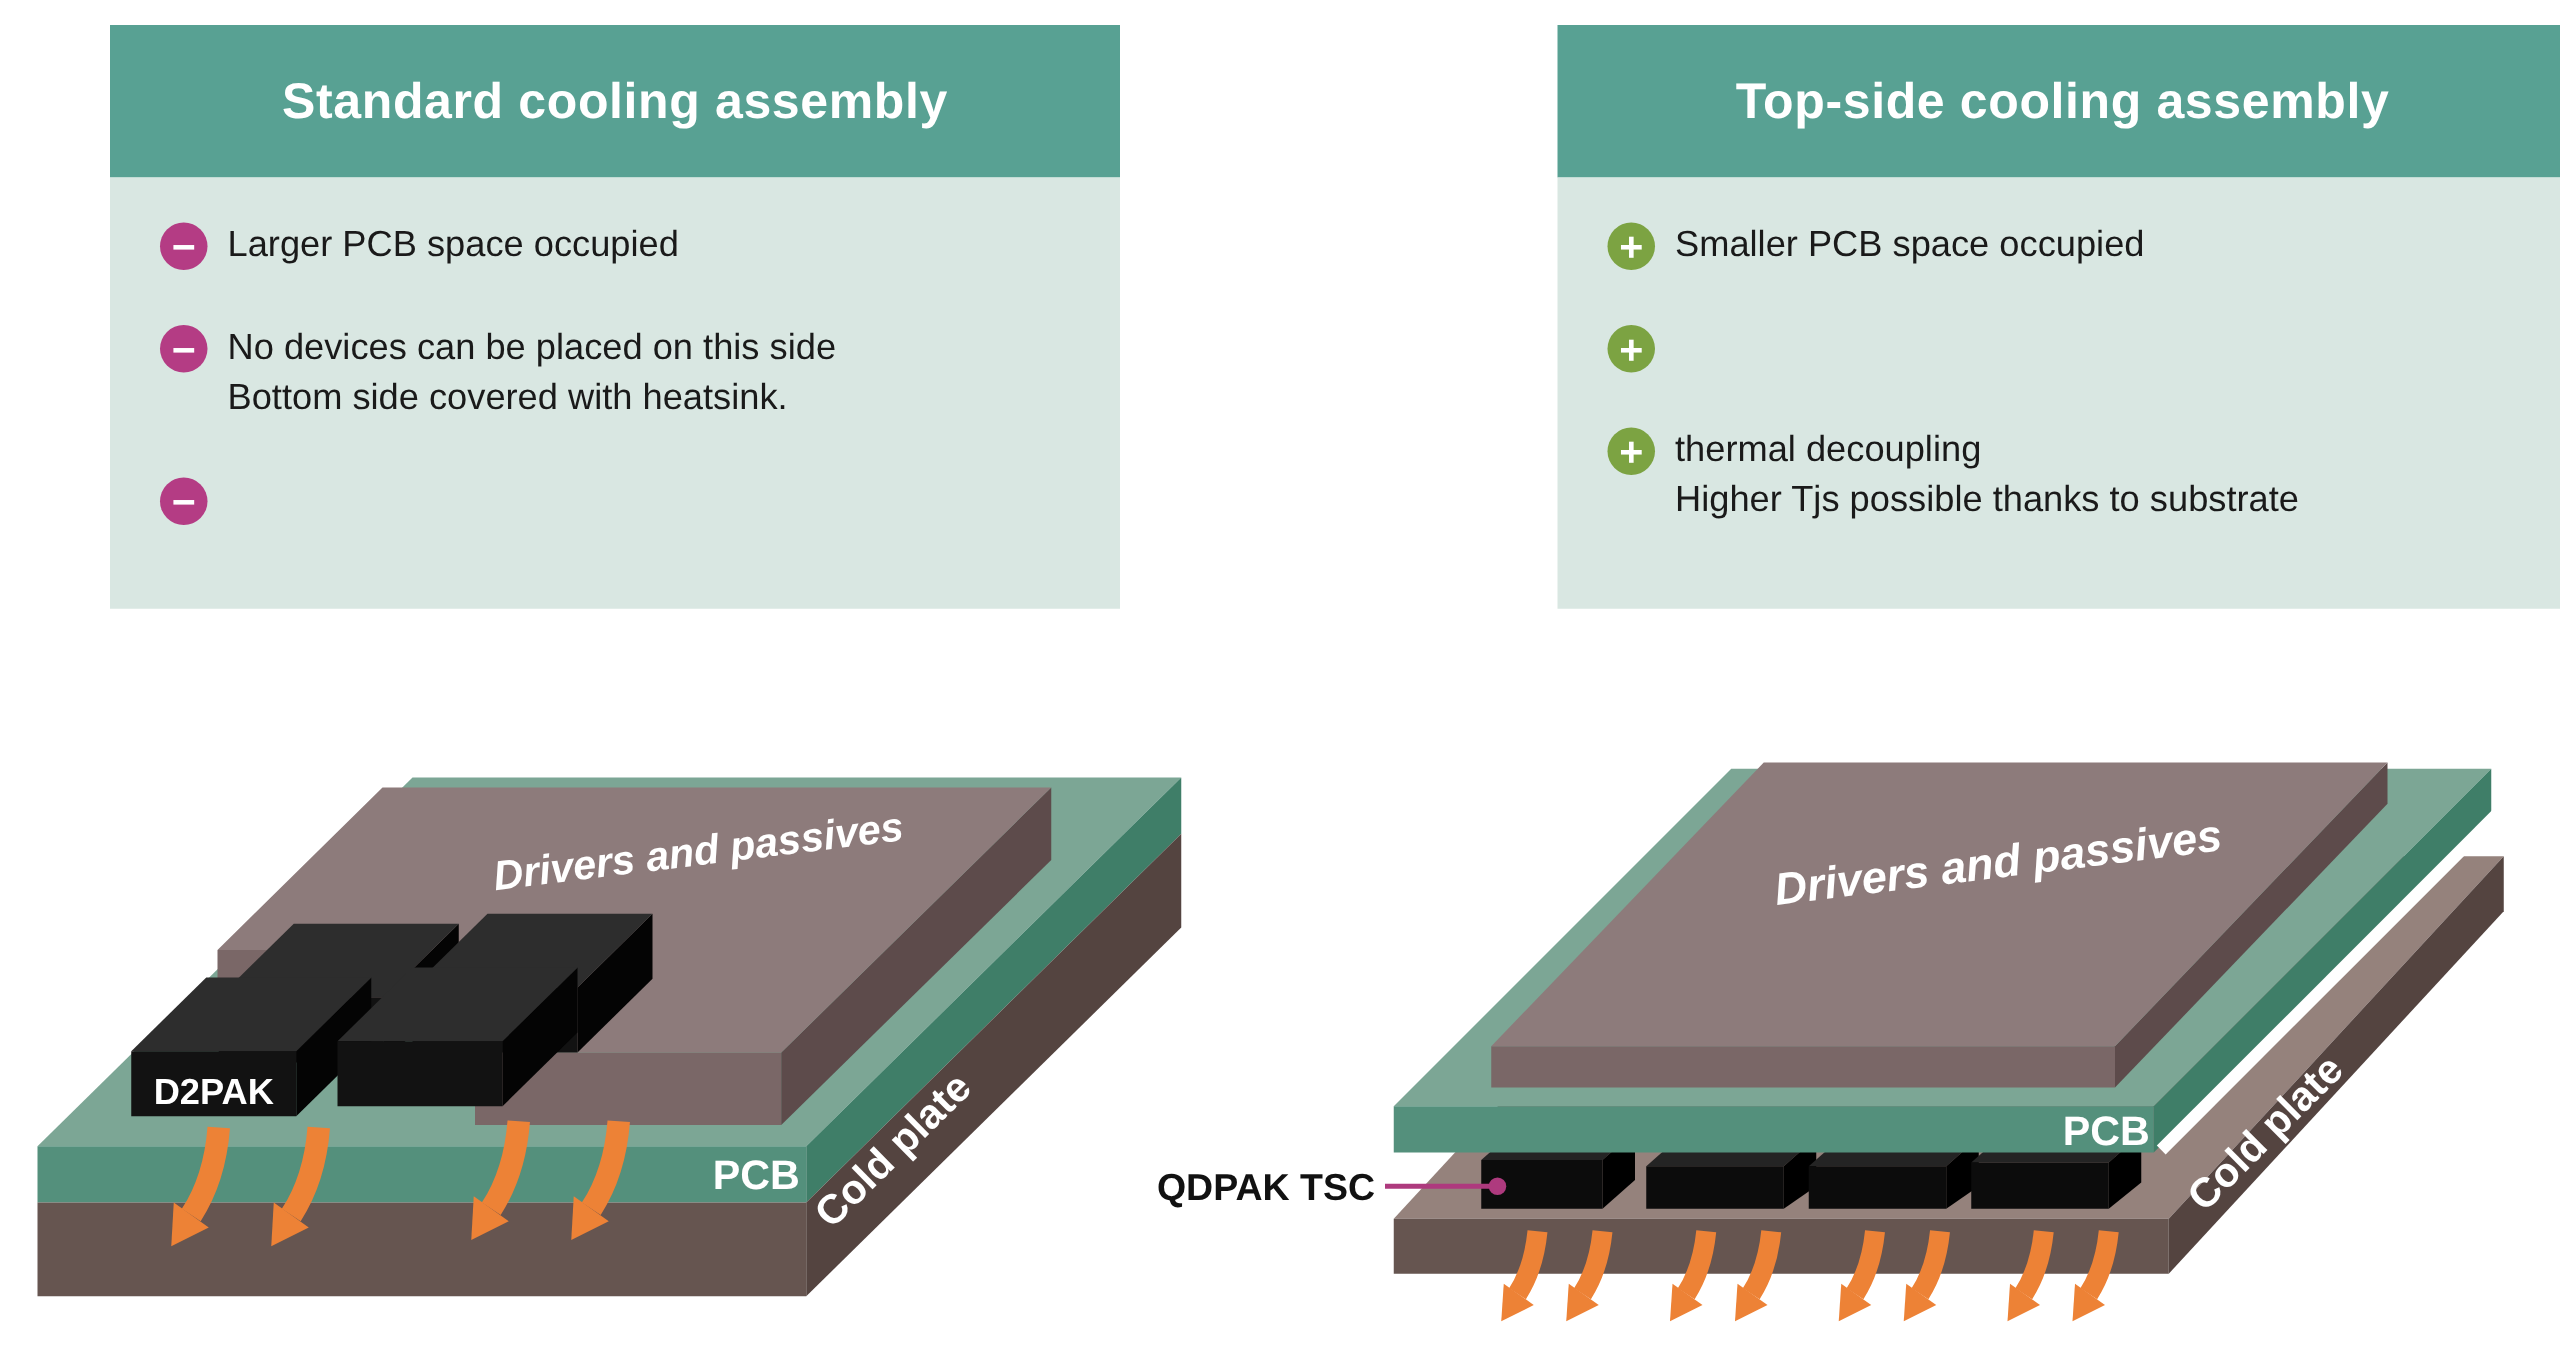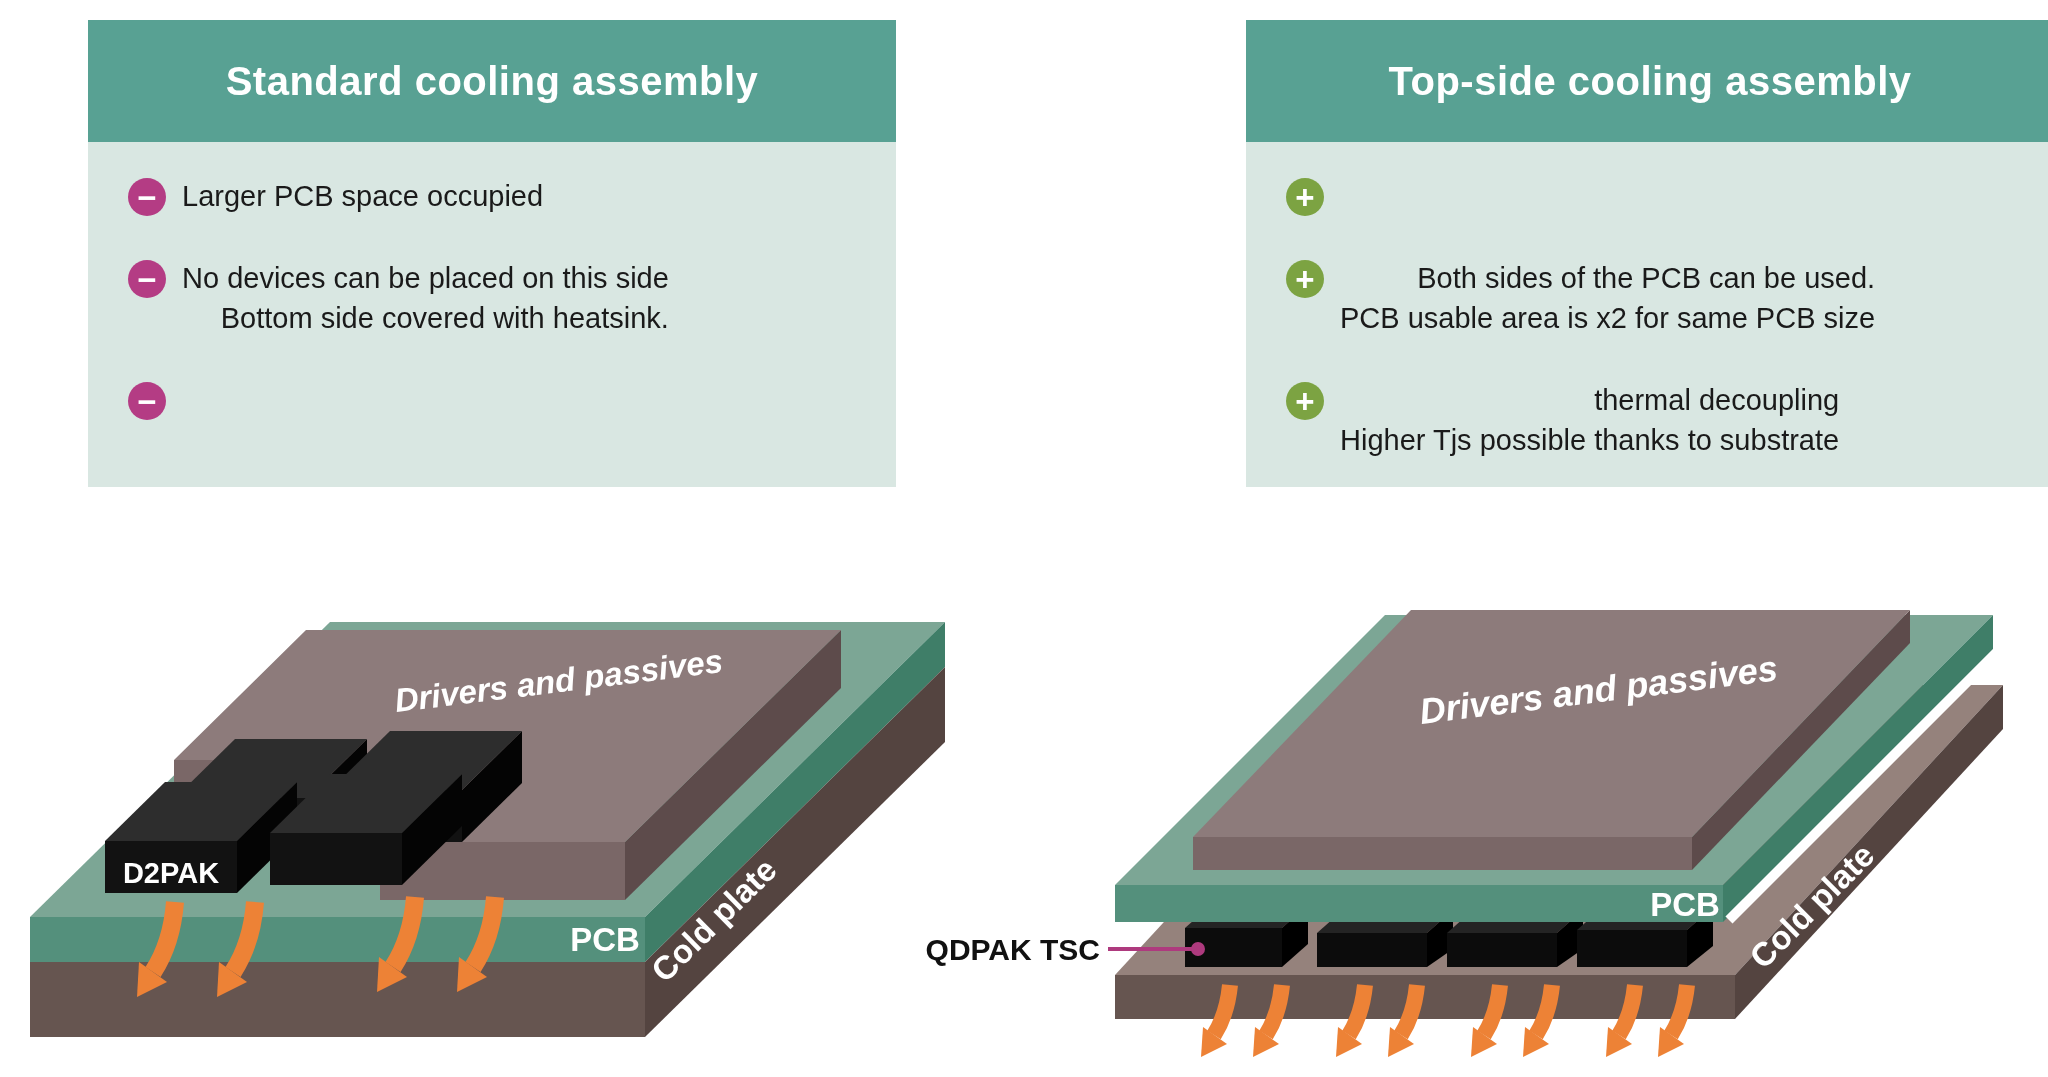--- a/index.html
+++ b/index.html
@@ -10,21 +10,21 @@
   .panel-right{left:1246px;}
   .panel-header{height:122px;background:#58A193;display:flex;align-items:center;justify-content:center;}
   .panel-title{color:#ffffff;font-size:40px;font-weight:bold;letter-spacing:.5px;}
   .panel-body{background:#D9E7E2;height:345px;box-sizing:border-box;padding:34px 36px 0 40px;}
   .bullet{display:flex;gap:16px;margin-bottom:42px;align-items:flex-start;}
   .badge{flex:none;width:38px;height:38px;border-radius:50%;color:#fff;display:flex;align-items:center;
          justify-content:center;font-size:33px;font-weight:bold;margin-top:2px;line-height:1;}
   .badge.minus{background:#B43C84;}
   .badge.plus{background:#7CA342;}
   .bullet-lines{font-size:29px;line-height:40px;color:#1a1a1a;}
-  .bullet-lines .line{display:block;text-align:right;}
+  .bullet-lines .line{display:block;}
   .bullet-lines .line:empty{display:none;}
   .diagram{position:absolute;}
   #diagram-left{left:20px;top:610px;}
   #diagram-right{left:900px;top:600px;}
   text{font-family:"Liberation Sans","DejaVu Sans",sans-serif;}
   .face-label{fill:#ffffff;font-weight:bold;font-size:33px;}
   .drivers-label{fill:#ffffff;font-weight:bold;font-style:italic;}
   .pkg-label{fill:#ffffff;font-weight:bold;font-size:29px;}
   .callout-label{fill:#111111;font-weight:bold;font-size:30px;}
 </style>
@@ -58,27 +58,27 @@
     </div>
   </section>
 
   <section class="panel panel-right">
     <header class="panel-header">
       <h2 class="panel-title">Top-side cooling assembly</h2>
     </header>
     <div class="panel-body">
       <div class="bullet">
         <span class="badge plus">+</span>
+        <div class="bullet-lines">
+          <span class="line">Smaller PCB space occupied</span>
+
+        </div>
       </div>
       <div class="bullet">
         <span class="badge plus">+</span>
-        <div class="bullet-lines">
-          <span class="line">Both sides of the PCB can be used.</span>
-          <span class="line">PCB usable area is x2 for same PCB size</span>
-        </div>
       </div>
       <div class="bullet">
         <span class="badge plus">+</span>
         <div class="bullet-lines">
           <span class="line">thermal decoupling</span>
           <span class="line">Higher Tjs possible thanks to substrate</span>
         </div>
       </div>
     </div>
   </section>

